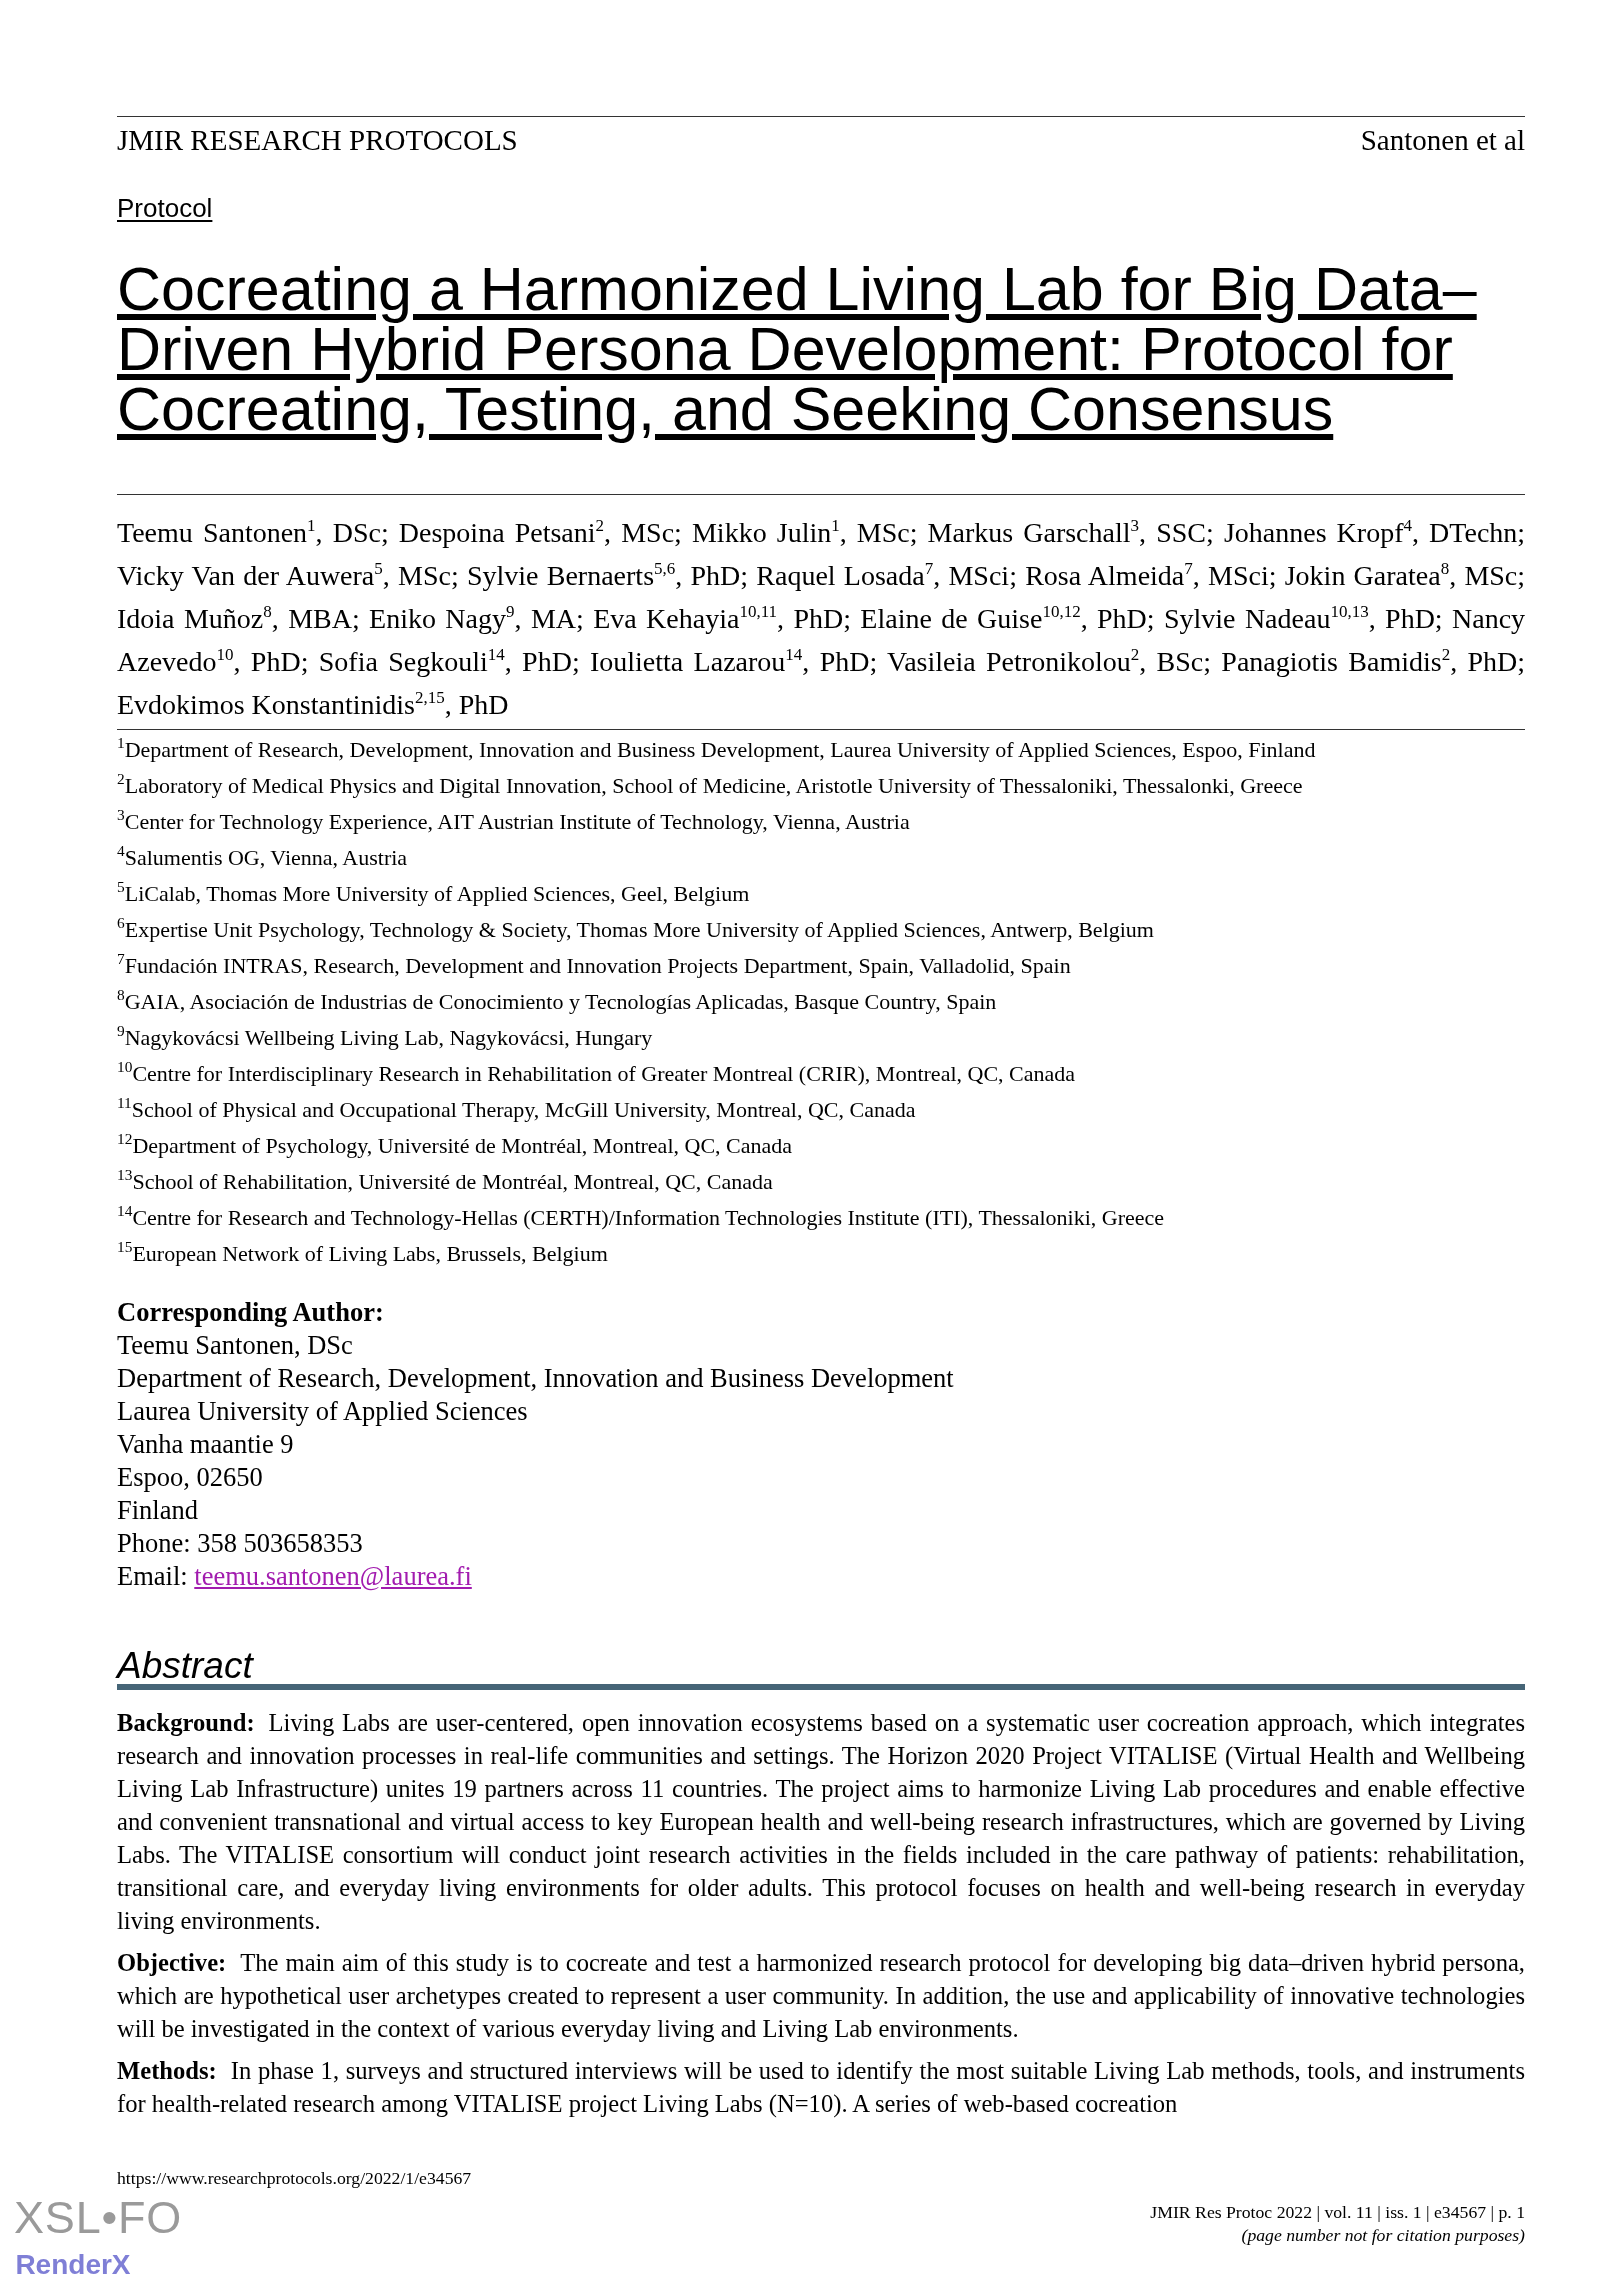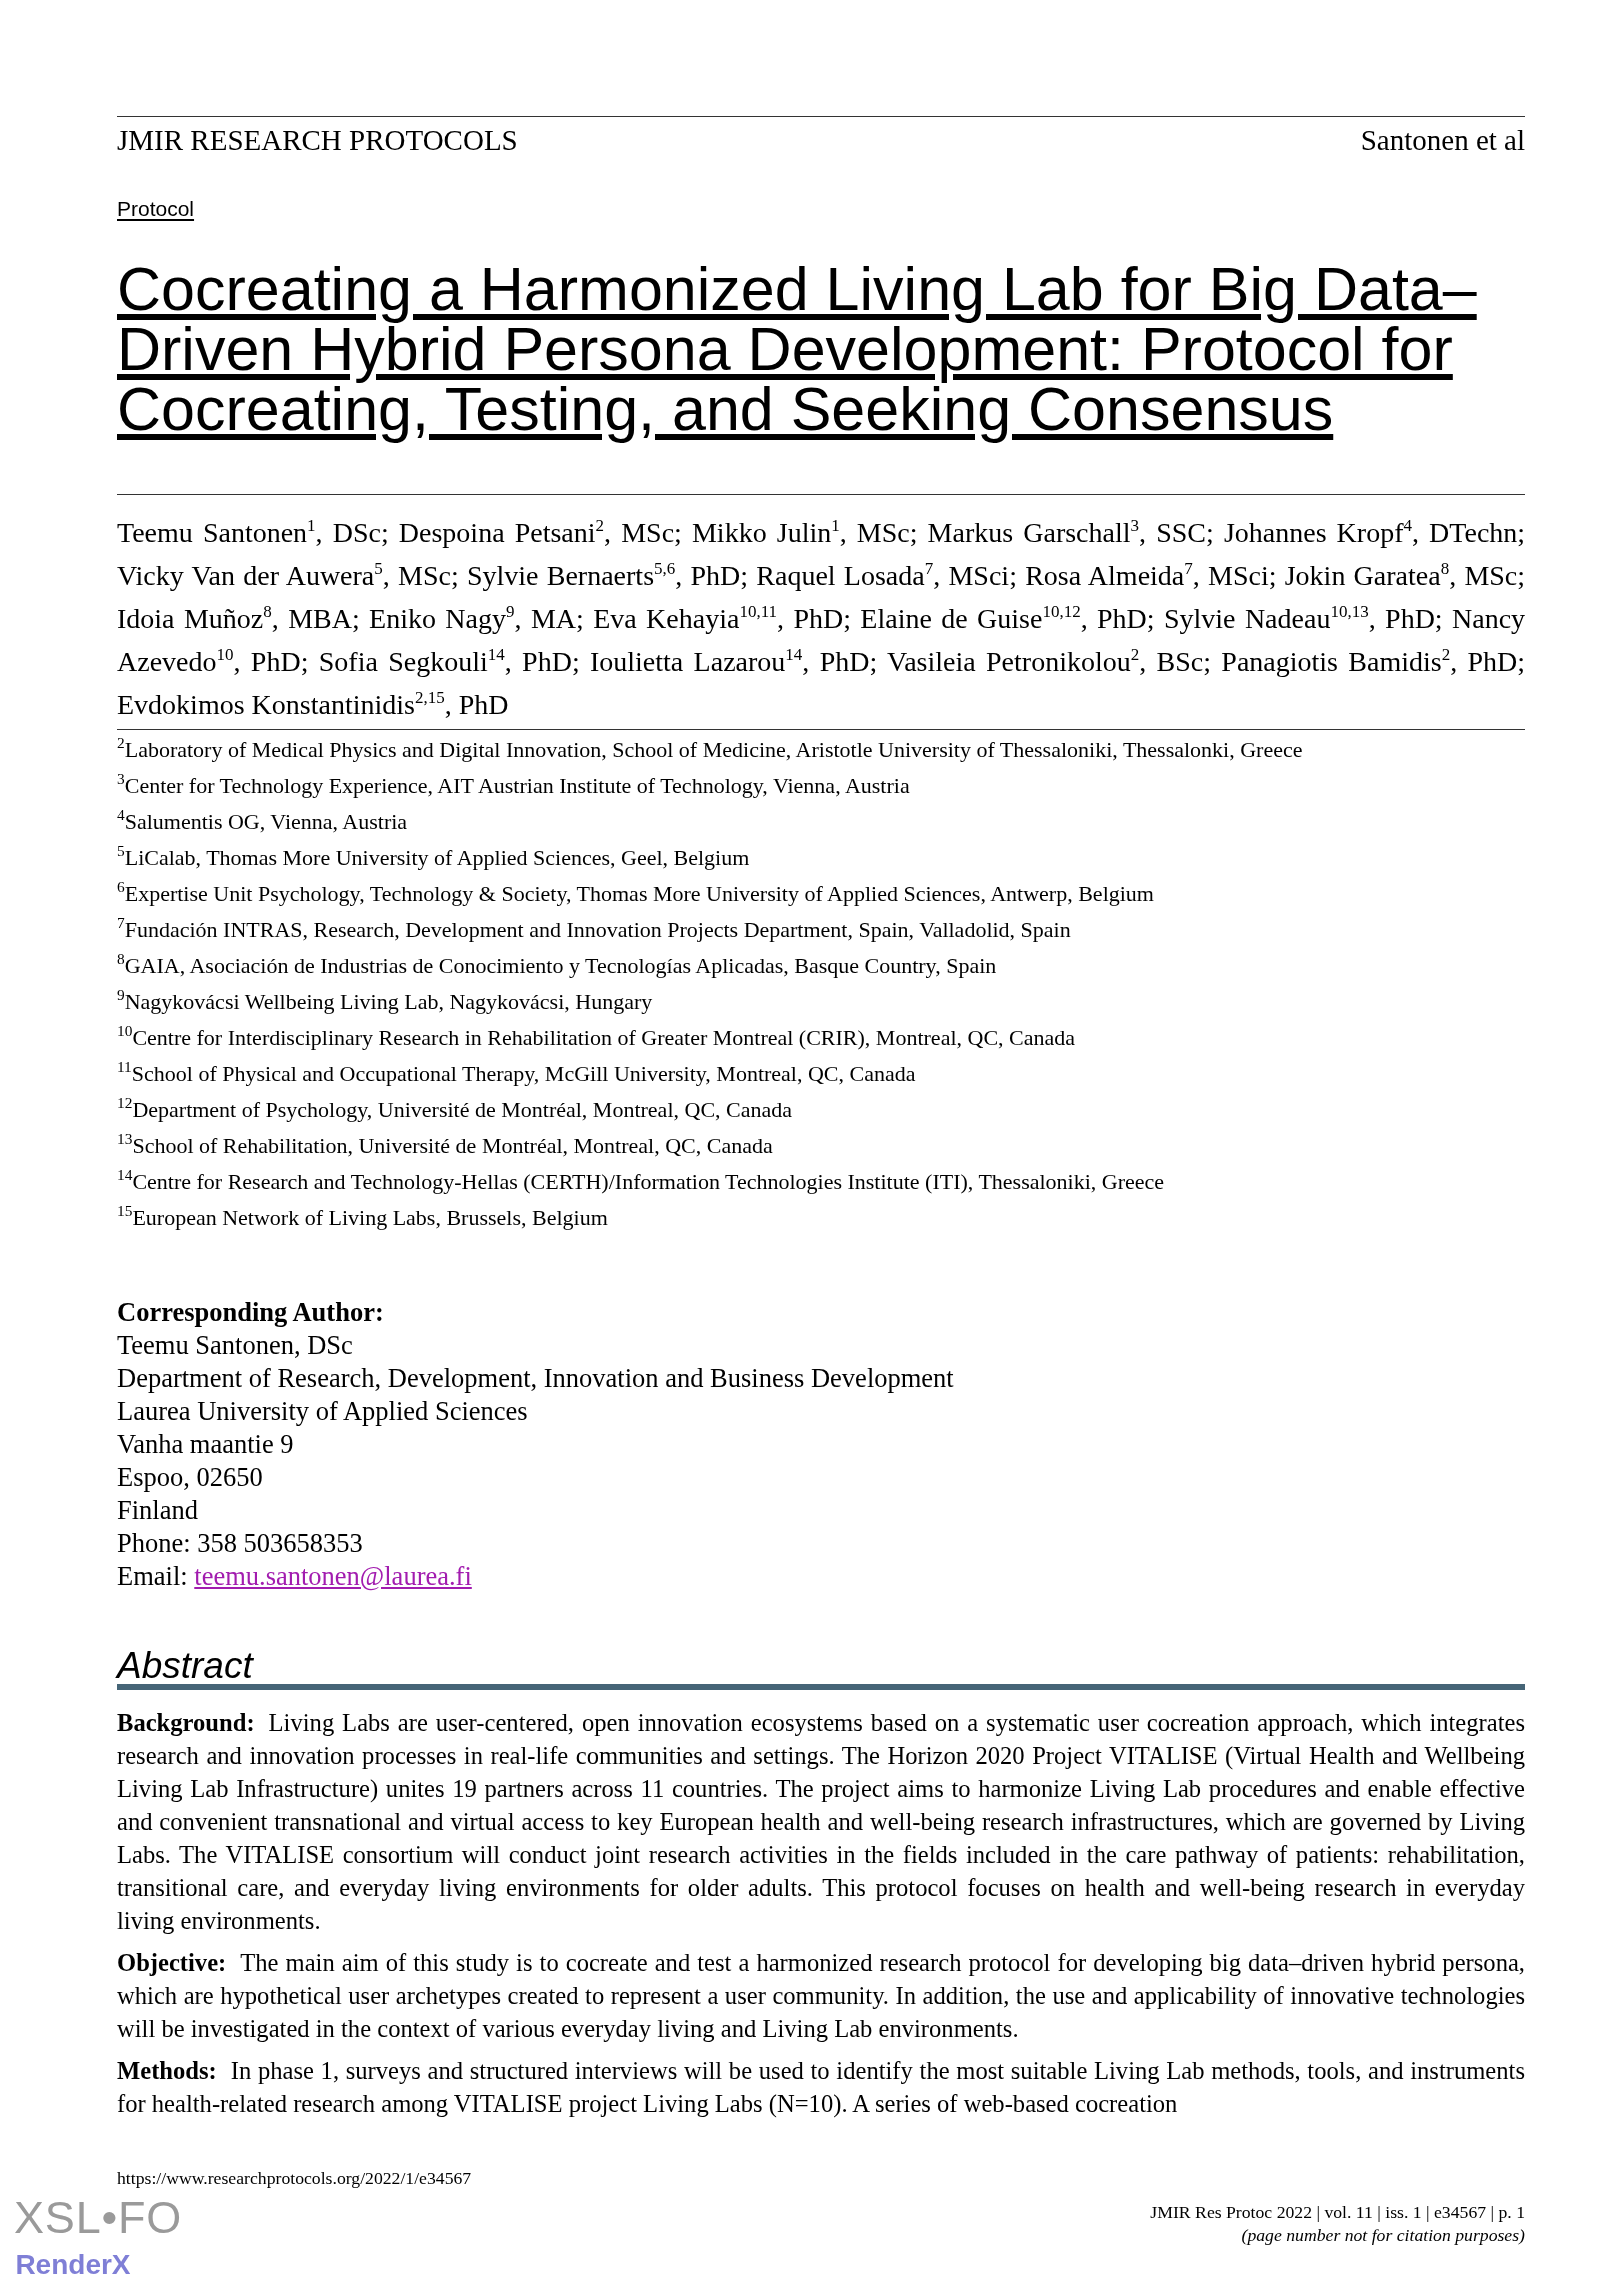--- a/index.html
+++ b/index.html
@@ -3,21 +3,21 @@
 <meta charset="utf-8">
 <style>
   html, body { margin: 0; padding: 0; background: #ffffff; }
   body { width: 1624px; height: 2295px; position: relative; overflow: hidden; color: #000; }
   .serif { font-family: "Liberation Serif", "DejaVu Serif", serif; }
   .sans { font-family: "Liberation Sans", "DejaVu Sans", sans-serif; }
 
   .hr-top { position: absolute; left: 117px; width: 1408px; top: 116px; border-top: 1.5px solid #333; }
   .running-head { position: absolute; left: 117px; width: 1408px; top: 123px; display: flex; justify-content: space-between; font-size: 29px; line-height: 34px; }
 
-  .article-type { position: absolute; left: 117px; top: 190px; font-size: 21px; line-height: 37px; text-decoration: underline; text-underline-offset: 3.1px; }
+  .article-type { position: absolute; left: 117px; top: 190px; font-size: 26px; line-height: 37px; text-decoration: underline; text-underline-offset: 3.1px; }
 
   .title { position: absolute; left: 117px; width: 1408px; top: 259px; font-size: 61px; line-height: 60px; font-weight: normal; margin: 0; text-decoration: underline; }
 
   .hr-authors { position: absolute; left: 117px; width: 1408px; top: 494px; border-top: 1.5px solid #333; }
   .authors { position: absolute; left: 117px; width: 1408px; top: 511px; font-size: 28px; line-height: 43px; text-align: justify; }
   .authors sup { font-size: 17px; line-height: 0; vertical-align: 10.7px; }
   .hr-affil { position: absolute; left: 117px; width: 1408px; top: 729px; border-top: 1.5px solid #333; }
 
   .affils { position: absolute; left: 117px; width: 1408px; top: 732px; font-size: 22px; line-height: 36px; }
   .affil { white-space: nowrap; }
@@ -52,20 +52,21 @@
 
 <div class="article-type sans">Protocol</div>
 
 <h1 class="title sans">Cocreating a Harmonized Living Lab for Big Data–Driven Hybrid Persona Development: Protocol for Cocreating, Testing, and Seeking Consensus</h1>
 
 <div class="hr-authors"></div>
 <div class="authors serif" id="authors"><span><span>Teemu Santonen</span><sup>1</sup>, <span>DSc</span>; </span><span><span>Despoina Petsani</span><sup>2</sup>, <span>MSc</span>; </span><span><span>Mikko Julin</span><sup>1</sup>, <span>MSc</span>; </span><span><span>Markus Garschall</span><sup>3</sup>, <span>SSC</span>; </span><span><span>Johannes Kropf</span><sup>4</sup>, <span>DTechn</span>; </span><span><span>Vicky Van der Auwera</span><sup>5</sup>, <span>MSc</span>; </span><span><span>Sylvie Bernaerts</span><sup>5,6</sup>, <span>PhD</span>; </span><span><span>Raquel Losada</span><sup>7</sup>, <span>MSci</span>; </span><span><span>Rosa Almeida</span><sup>7</sup>, <span>MSci</span>; </span><span><span>Jokin Garatea</span><sup>8</sup>, <span>MSc</span>; </span><span><span>Idoia Muñoz</span><sup>8</sup>, <span>MBA</span>; </span><span><span>Eniko Nagy</span><sup>9</sup>, <span>MA</span>; </span><span><span>Eva Kehayia</span><sup>10,11</sup>, <span>PhD</span>; </span><span><span>Elaine de Guise</span><sup>10,12</sup>, <span>PhD</span>; </span><span><span>Sylvie Nadeau</span><sup>10,13</sup>, <span>PhD</span>; </span><span><span>Nancy Azevedo</span><sup>10</sup>, <span>PhD</span>; </span><span><span>Sofia Segkouli</span><sup>14</sup>, <span>PhD</span>; </span><span><span>Ioulietta Lazarou</span><sup>14</sup>, <span>PhD</span>; </span><span><span>Vasileia Petronikolou</span><sup>2</sup>, <span>BSc</span>; </span><span><span>Panagiotis Bamidis</span><sup>2</sup>, <span>PhD</span>; </span><span><span>Evdokimos Konstantinidis</span><sup>2,15</sup>, <span>PhD</span></span></div>
 <div class="hr-affil"></div>
 
 <div class="affils serif" id="affils">
+    <div class="affil"><sup>1</sup><span>Department of Research, Development, Innovation and Business Development, Laurea University of Applied Sciences, Espoo, Finland</span></div>
     <div class="affil"><sup>2</sup><span>Laboratory of Medical Physics and Digital Innovation, School of Medicine, Aristotle University of Thessaloniki, Thessalonki, Greece</span></div>
     <div class="affil"><sup>3</sup><span>Center for Technology Experience, AIT Austrian Institute of Technology, Vienna, Austria</span></div>
     <div class="affil"><sup>4</sup><span>Salumentis OG, Vienna, Austria</span></div>
     <div class="affil"><sup>5</sup><span>LiCalab, Thomas More University of Applied Sciences, Geel, Belgium</span></div>
     <div class="affil"><sup>6</sup><span>Expertise Unit Psychology, Technology &amp; Society, Thomas More University of Applied Sciences, Antwerp, Belgium</span></div>
     <div class="affil"><sup>7</sup><span>Fundación INTRAS, Research, Development and Innovation Projects Department, Spain, Valladolid, Spain</span></div>
     <div class="affil"><sup>8</sup><span>GAIA, Asociación de Industrias de Conocimiento y Tecnologías Aplicadas, Basque Country, Spain</span></div>
     <div class="affil"><sup>9</sup><span>Nagykovácsi Wellbeing Living Lab, Nagykovácsi, Hungary</span></div>
     <div class="affil"><sup>10</sup><span>Centre for Interdisciplinary Research in Rehabilitation of Greater Montreal (CRIR), Montreal, QC, Canada</span></div>
     <div class="affil"><sup>11</sup><span>School of Physical and Occupational Therapy, McGill University, Montreal, QC, Canada</span></div>

